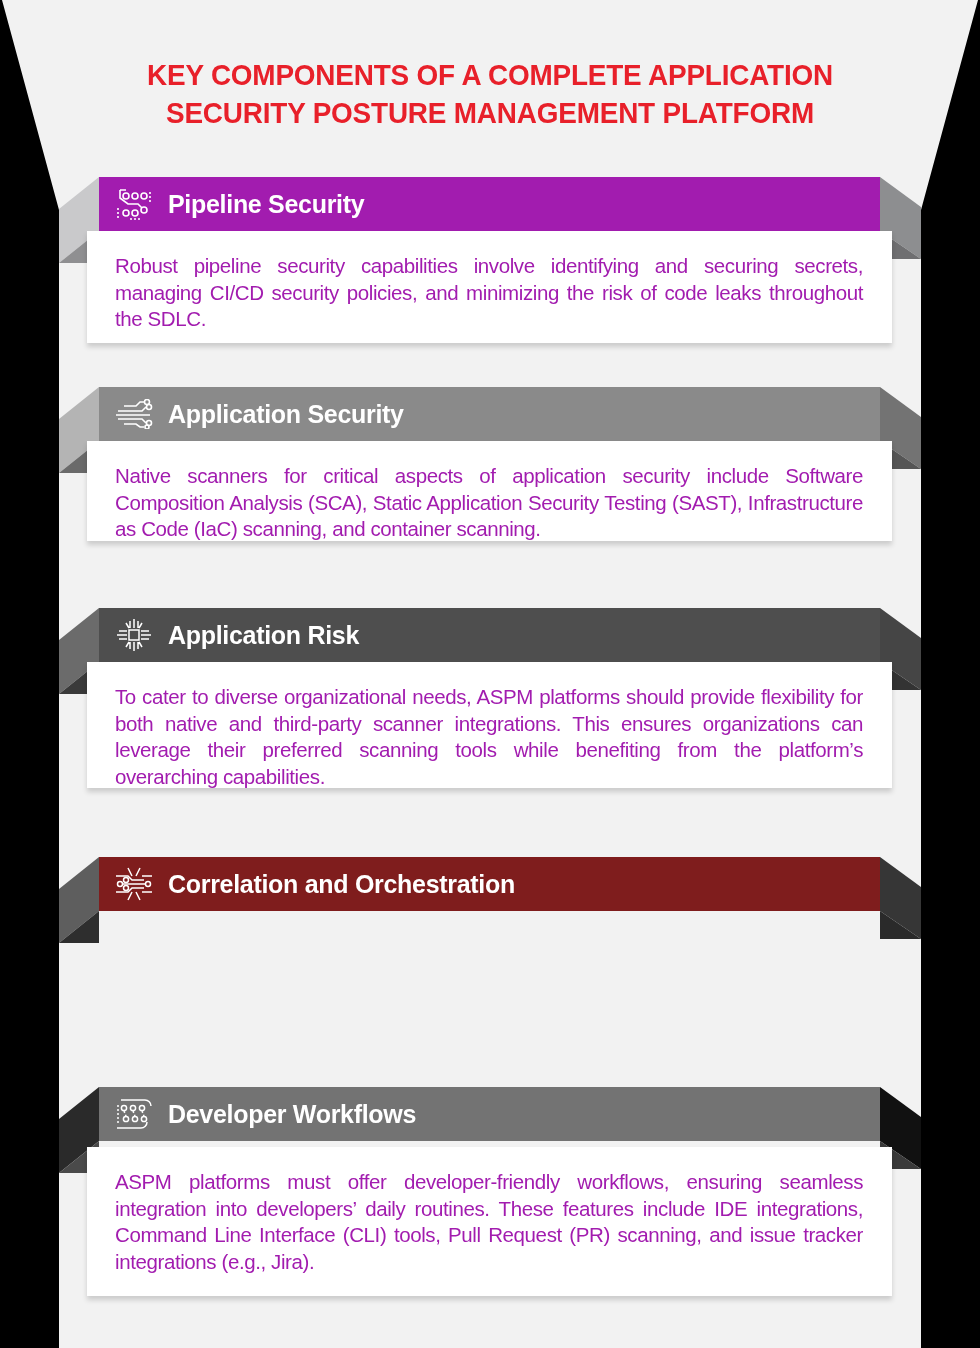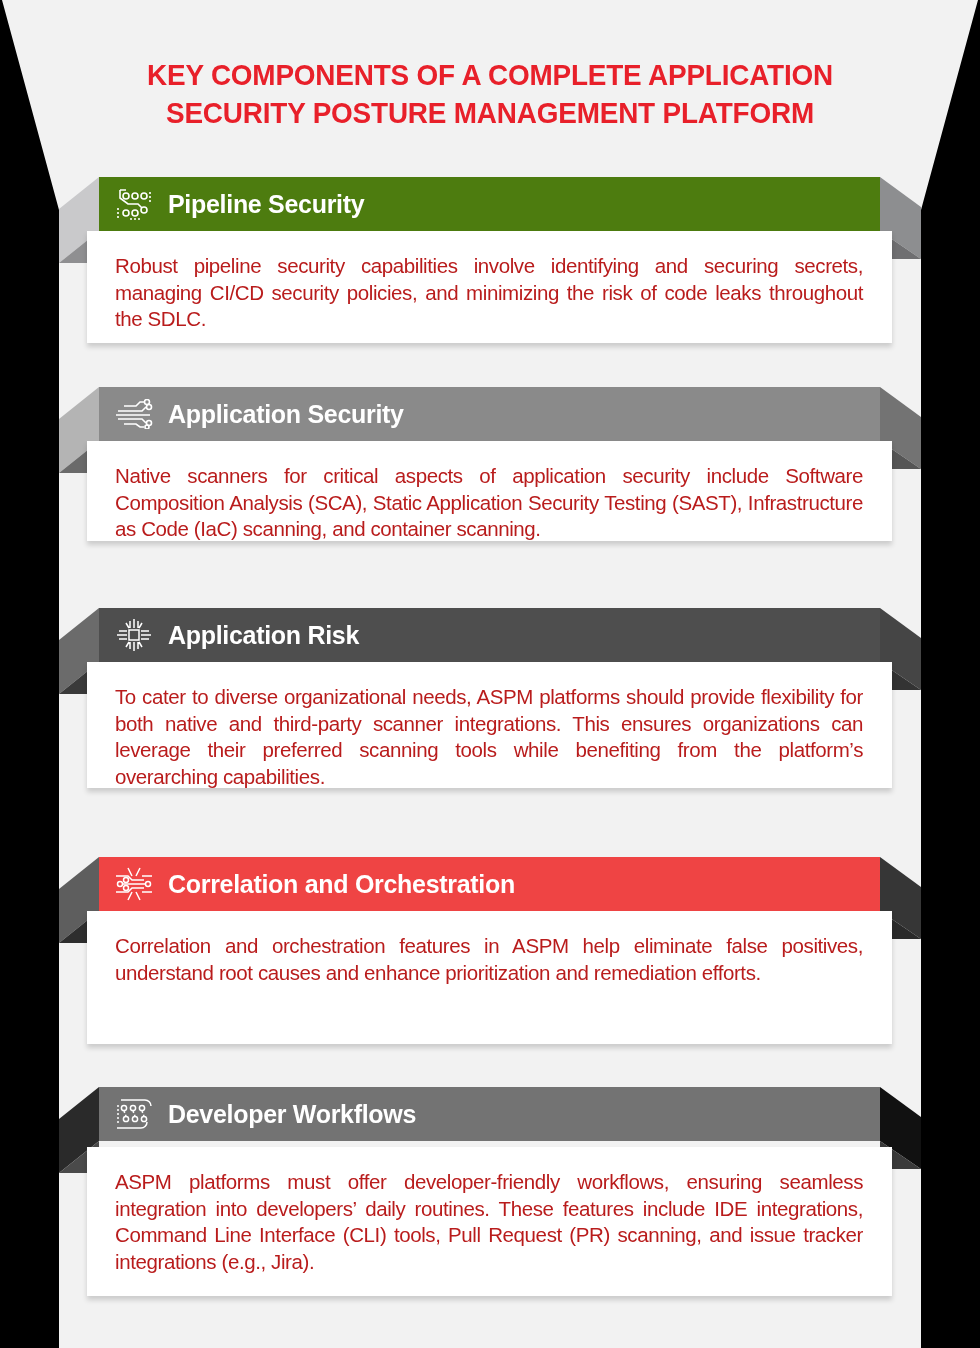--- a/index.html
+++ b/index.html
@@ -28,21 +28,21 @@
   }
   .ribbon .heading {
     color: #ffffff; font-weight: bold; font-size: 25px; letter-spacing: -0.3px;
   }
   .card {
     position: absolute; left: 87px; width: 805px; background: #ffffff;
     box-shadow: 0 4px 5px rgba(0,0,0,0.16);
     box-sizing: border-box; padding: 22px 29px 0 28px;
   }
   .card p {
-    margin: 0; font-size: 20.5px; line-height: 26.5px; color: #b91c1c;
+    margin: 0; font-size: 20.5px; line-height: 26.5px; color: #a21caf;
     text-align: justify; letter-spacing: -0.4px;
   }
 </style>
 </head>
 <body>
 
 <svg class="panel-svg" width="980" height="1348" viewBox="0 0 980 1348">
   <polygon points="2,0 978,0 921,210 921,1348 59,1348 59,210" fill="#f2f2f2"></polygon>
 </svg>
 
@@ -51,21 +51,21 @@
   <span>SECURITY POSTURE MANAGEMENT PLATFORM</span>
 </div>
 
 <div class="section" style="top:177px;height:170px;">
   <svg class="fold-svg" width="980" height="90">
     <polygon points="99,0 59,32 59,86 99,54" fill="#c9c9cb"></polygon>
     <polygon points="59,86 99,54 99,86" fill="#8f8f91"></polygon>
     <polygon points="880,0 921,30 921,82 880,54" fill="#8d8e90"></polygon>
     <polygon points="880,54 921,82 880,82" fill="#6f6f71"></polygon>
   </svg>
-  <div class="ribbon" style="top:0;background:#4d7c0f;">
+  <div class="ribbon" style="top:0;background:#a21caf;">
     <span class="icon">
       <svg width="36" height="32" viewBox="0 0 36 32" fill="none" stroke="#ffffff" stroke-width="1.6">
         <path d="M4 2 H10 M4 2 V10 L12 16 H22 L26 20"></path>
         <circle cx="10" cy="8" r="3"></circle>
           <circle cx="19" cy="8" r="3"></circle>
           <circle cx="28" cy="8" r="3"></circle>
         <circle cx="10" cy="25" r="3"></circle>
           <circle cx="19" cy="25" r="3"></circle>
           <circle cx="28" cy="22" r="3"></circle>
         <path d="M34 4 V14 M2 20 V30 M14 31 H24" stroke-dasharray="2 2"></path>
@@ -125,35 +125,32 @@
   </div>
 </div>
 
 <div class="section" style="top:857px;height:192px;">
   <svg class="fold-svg" width="980" height="90">
     <polygon points="99,0 59,32 59,86 99,54" fill="#5e5e5e"></polygon>
     <polygon points="59,86 99,54 99,86" fill="#2e2e2e"></polygon>
     <polygon points="880,0 921,30 921,82 880,54" fill="#363636"></polygon>
     <polygon points="880,54 921,82 880,82" fill="#2a2a2a"></polygon>
   </svg>
-  <div class="ribbon" style="top:0;background:#ef4444;">
+  <div class="ribbon" style="top:0;background:#7f1d1d;">
     <span class="icon">
       <svg width="40" height="36" viewBox="0 0 40 36" fill="none" stroke="#ffffff" stroke-width="1.5">
         <path d="M14 2 L18 10 M26 2 L22 10 M14 34 L18 26 M26 34 L22 26"></path>
         <path d="M2 10 H14 L18 14 H30 M8 18 H32 M2 26 H14 L18 22 H30 M28 10 H38 M28 26 H38"></path>
         <circle cx="6" cy="18" r="2.5"></circle>
           <circle cx="12" cy="14" r="2.5"></circle>
         <circle cx="12" cy="22" r="2.5"></circle>
           <circle cx="34" cy="18" r="2.5"></circle>
       </svg>
     </span>
     <span class="heading">Correlation and Orchestration</span>
-  </div>
-  <div class="card" style="top:54px;height:133px;">
-    <p>Correlation and orchestration features in ASPM help eliminate false positives, understand root causes and enhance prioritization and remediation efforts.</p>
   </div>
 </div>
 
 <div class="section" style="top:1087px;height:208px;">
   <svg class="fold-svg" width="980" height="90">
     <polygon points="99,0 59,32 59,86 99,54" fill="#2a2a2a"></polygon>
     <polygon points="59,86 99,54 99,86" fill="#4a4a4a"></polygon>
     <polygon points="880,0 921,30 921,82 880,54" fill="#111111"></polygon>
     <polygon points="880,54 921,82 880,82" fill="#3a3a3a"></polygon>
   </svg>

